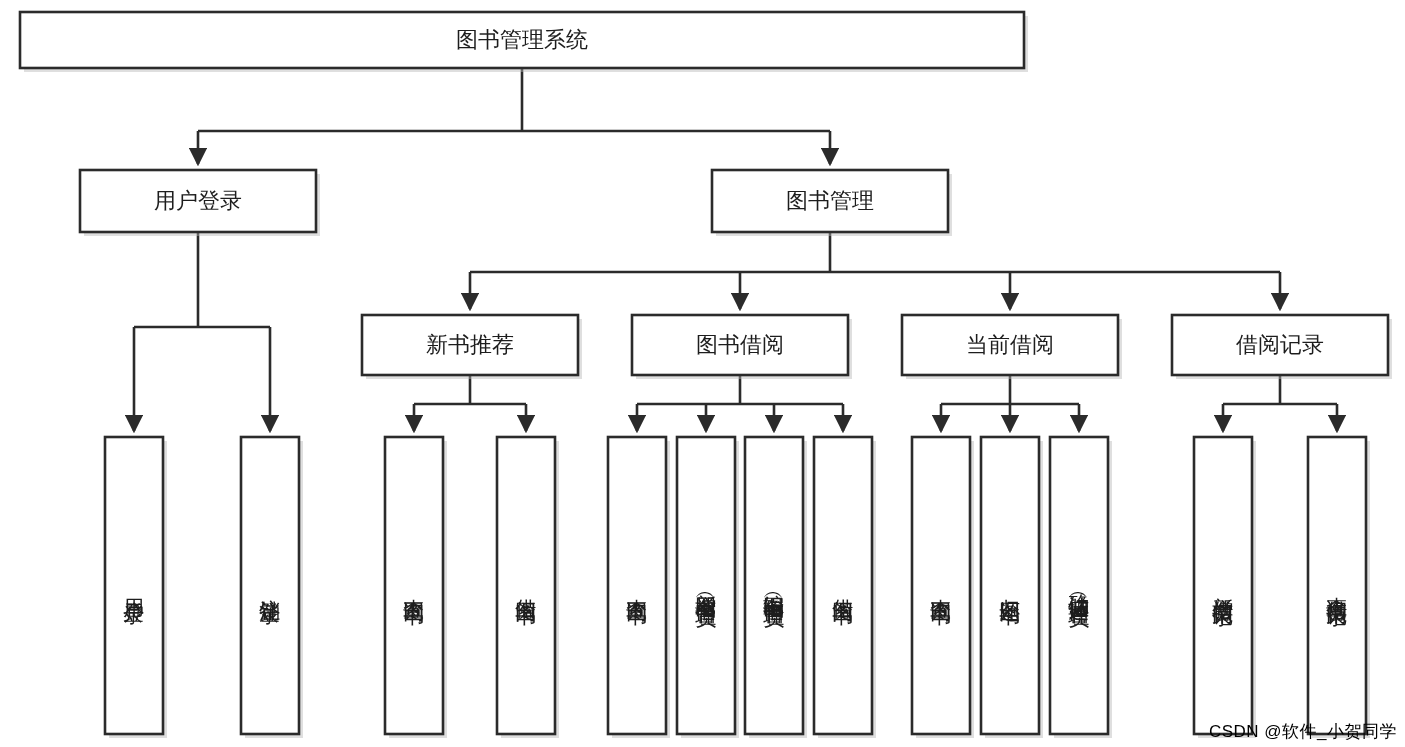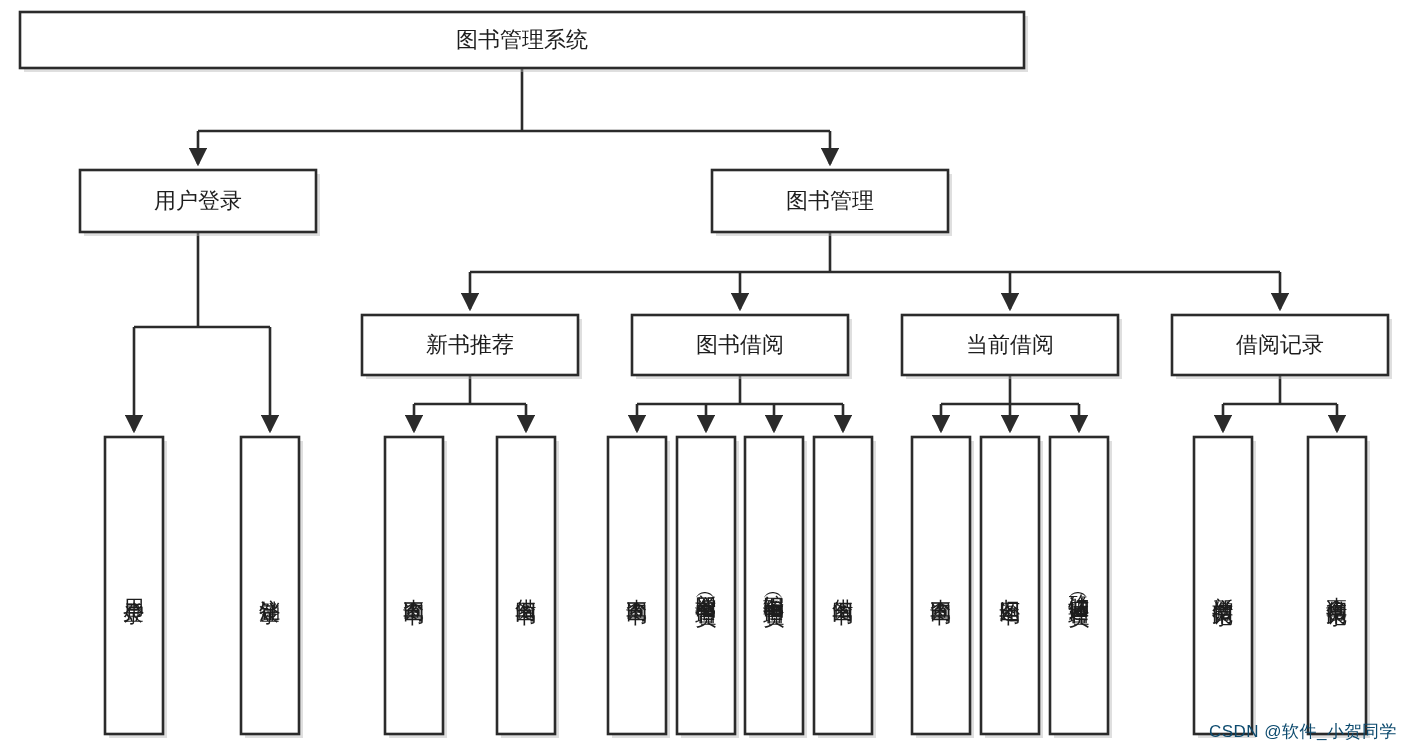--- a/index.html
+++ b/index.html
@@ -51,21 +51,21 @@
     color:#1d1d1d;
     white-space:nowrap;
     pointer-events:none;
   }
   .watermark{
     position:absolute;
     right:8px;
     bottom:4px;
     font-family:"Liberation Sans","DejaVu Sans",sans-serif;
     font-size:17px;
-    color:#0c4a6e;
+    color:#000000;
     letter-spacing:.5px;
     user-select:none;
   }
 </style>
 </head>
 <body>
 
 <svg id="diagram" viewBox="0 0 1405 747">
   <defs>
     <marker id="arrow" viewBox="0 0 12 12" refX="10.5" refY="6" markerWidth="7.2" markerHeight="7.2" orient="auto-start-reverse">

